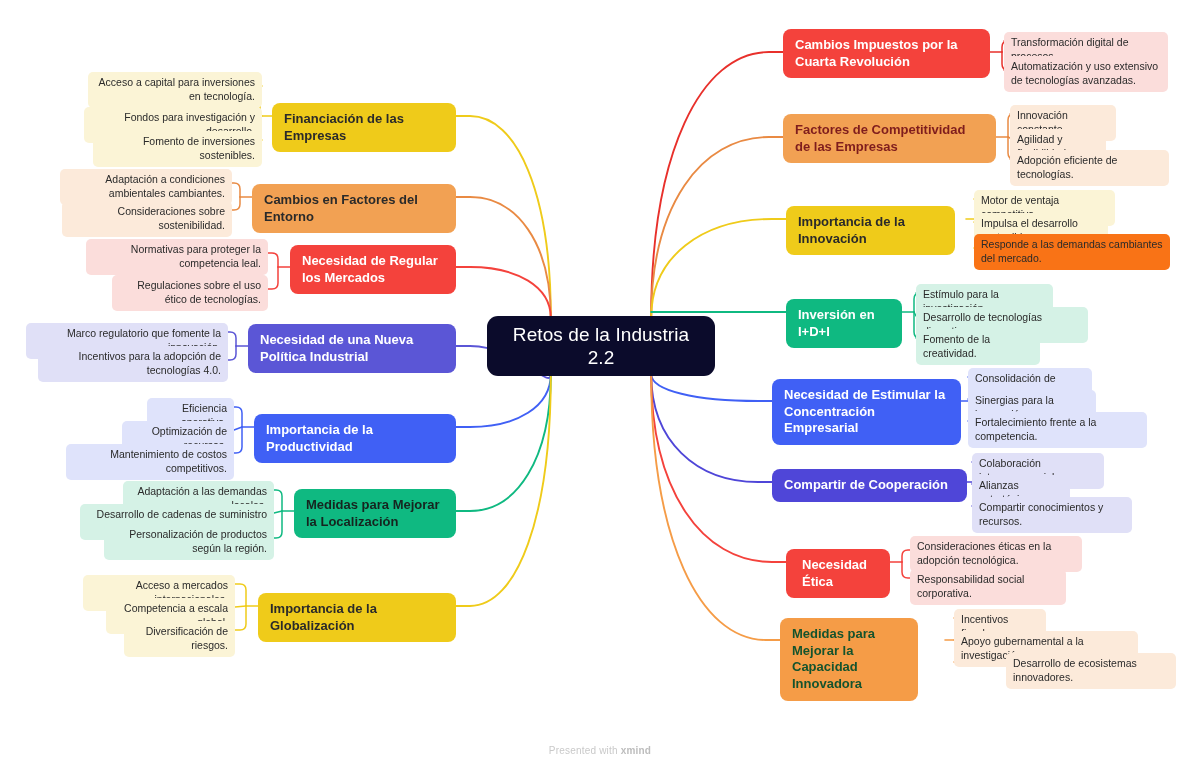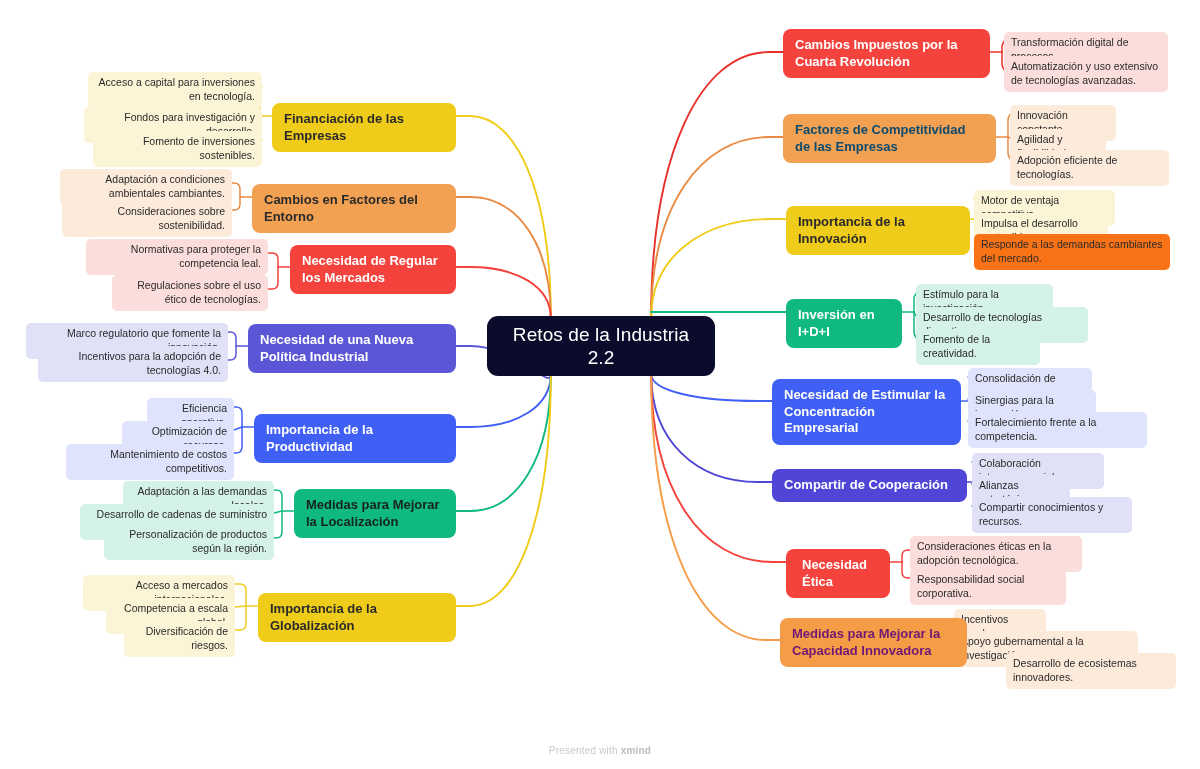--- a/index.html
+++ b/index.html
@@ -210,27 +210,27 @@
         <span>Importancia de la Globalización</span>
       </div>
       <div class="leaf left" style="left: 83px; top: 575px; width: 152px; min-height: 18px; background: rgb(251, 244, 214);"><span>Acceso a mercados internacionales.</span></div>
       <div class="leaf left" style="left: 106px; top: 598px; width: 129px; min-height: 18px; background: rgb(251, 244, 214);"><span>Competencia a escala global.</span></div>
       <div class="leaf left" style="left: 124px; top: 621px; width: 111px; min-height: 18px; background: rgb(251, 244, 214);"><span>Diversificación de riesgos.</span></div>
       <div class="branch right" style="left: 783px; top: 29px; width: 207px; min-height: 46px; background: rgb(244, 66, 60); color: rgb(255, 255, 255);">
         <span>Cambios Impuestos por la Cuarta Revolución</span>
       </div>
       <div class="leaf right" style="left: 1004px; top: 32px; width: 164px; min-height: 18px; background: rgb(251, 221, 219);"><span>Transformación digital de procesos.</span></div>
       <div class="leaf right" style="left: 1004px; top: 56px; width: 164px; min-height: 28px; background: rgb(251, 221, 219);"><span>Automatización y uso extensivo de tecnologías avanzadas.</span></div>
-      <div class="branch right" style="left: 783px; top: 114px; width: 213px; min-height: 46px; background: rgb(242, 161, 83); color: #0c4a6e;">
+      <div class="branch right" style="left: 783px; top: 114px; width: 213px; min-height: 46px; background: rgb(242, 161, 83); color: #7f1d1d;">
         <span>Factores de Competitividad de las Empresas</span>
       </div>
       <div class="leaf right" style="left: 1010px; top: 105px; width: 106px; min-height: 18px; background: rgb(252, 234, 218);"><span>Innovación constante.</span></div>
       <div class="leaf right" style="left: 1010px; top: 129px; width: 96px; min-height: 18px; background: rgb(252, 234, 218);"><span>Agilidad y flexibilidad.</span></div>
       <div class="leaf right" style="left: 1010px; top: 150px; width: 159px; min-height: 18px; background: rgb(252, 234, 218);"><span>Adopción eficiente de tecnologías.</span></div>
-      <div class="branch right" style="left: 786px; top: 206px; width: 184px; min-height: 26px; background: rgb(239, 203, 26); color: rgb(42, 42, 42);">
+      <div class="branch right" style="left: 786px; top: 206px; width: 169px; min-height: 26px; background: rgb(239, 203, 26); color: rgb(42, 42, 42);">
         <span>Importancia de la Innovación</span>
       </div>
       <div class="leaf right" style="left: 974px; top: 190px; width: 141px; min-height: 18px; background: rgb(251, 244, 214);"><span>Motor de ventaja competitiva.</span></div>
       <div class="leaf right" style="left: 974px; top: 213px; width: 134px; min-height: 18px; background: rgb(251, 244, 214);"><span>Impulsa el desarrollo sostenible.</span></div>
       <div class="leaf right" style="left: 974px; top: 234px; width: 196px; min-height: 28px; background: #f97316;"><span>Responde a las demandas cambiantes del mercado.</span></div>
       <div class="branch right" style="left: 786px; top: 299px; width: 116px; min-height: 26px; background: rgb(15, 185, 129); color: rgb(255, 255, 255);">
         <span>Inversión en I+D+I</span>
       </div>
       <div class="leaf right" style="left: 916px; top: 284px; width: 137px; min-height: 18px; background: rgb(213, 242, 230);"><span>Estímulo para la investigación.</span></div>
       <div class="leaf right" style="left: 916px; top: 307px; width: 172px; min-height: 18px; background: rgb(213, 242, 230);"><span>Desarrollo de tecnologías disruptivas.</span></div>
@@ -245,21 +245,21 @@
         <span>Compartir de Cooperación</span>
       </div>
       <div class="leaf right" style="left: 972px; top: 453px; width: 132px; min-height: 18px; background: rgb(224, 224, 247);"><span>Colaboración interempresarial.</span></div>
       <div class="leaf right" style="left: 972px; top: 475px; width: 98px; min-height: 18px; background: rgb(224, 224, 247);"><span>Alianzas estratégicas.</span></div>
       <div class="leaf right" style="left: 972px; top: 497px; width: 160px; min-height: 18px; background: rgb(224, 224, 247);"><span>Compartir conocimientos y recursos.</span></div>
       <div class="branch right" style="left: 786px; top: 549px; width: 104px; min-height: 26px; background: rgb(244, 66, 60); color: rgb(255, 255, 255); padding-left: 16px;">
         <span>Necesidad Ética</span>
       </div>
       <div class="leaf right" style="left: 910px; top: 536px; width: 172px; min-height: 28px; background: rgb(251, 221, 219);"><span>Consideraciones éticas en la adopción tecnológica.</span></div>
       <div class="leaf right" style="left: 910px; top: 569px; width: 156px; min-height: 18px; background: rgb(251, 221, 219);"><span>Responsabilidad social corporativa.</span></div>
-      <div class="branch right" style="left: 780px; top: 618px; width: 187px; min-height: 44px; background: rgb(245, 156, 71); color: #701a75;">
+      <div class="branch right" style="left: 780px; top: 618px; width: 138px; min-height: 44px; background: rgb(245, 156, 71); color: #14532d;">
         <span>Medidas para Mejorar la Capacidad Innovadora</span>
       </div>
       <div class="leaf right" style="left: 954px; top: 609px; width: 92px; min-height: 18px; background: rgb(252, 234, 218);"><span>Incentivos fiscales.</span></div>
       <div class="leaf right" style="left: 954px; top: 631px; width: 184px; min-height: 18px; background: rgb(252, 234, 218);"><span>Apoyo gubernamental a la investigación.</span></div>
       <div class="leaf right" style="left: 1006px; top: 653px; width: 170px; min-height: 18px; background: rgb(252, 234, 218);"><span>Desarrollo de ecosistemas innovadores.</span></div>
     </div>
 
   <div id="watermark">
     <span>Presented with </span><b>xmind</b>
   </div>

